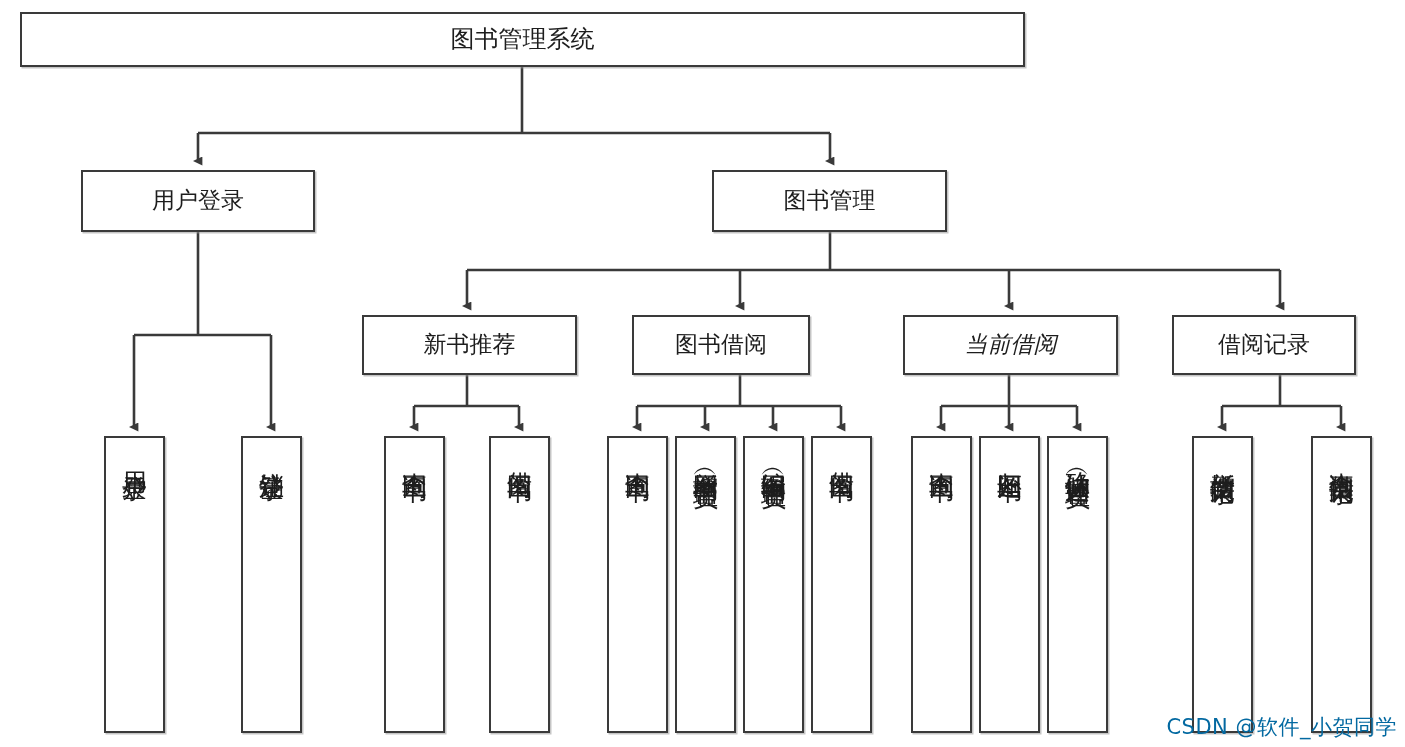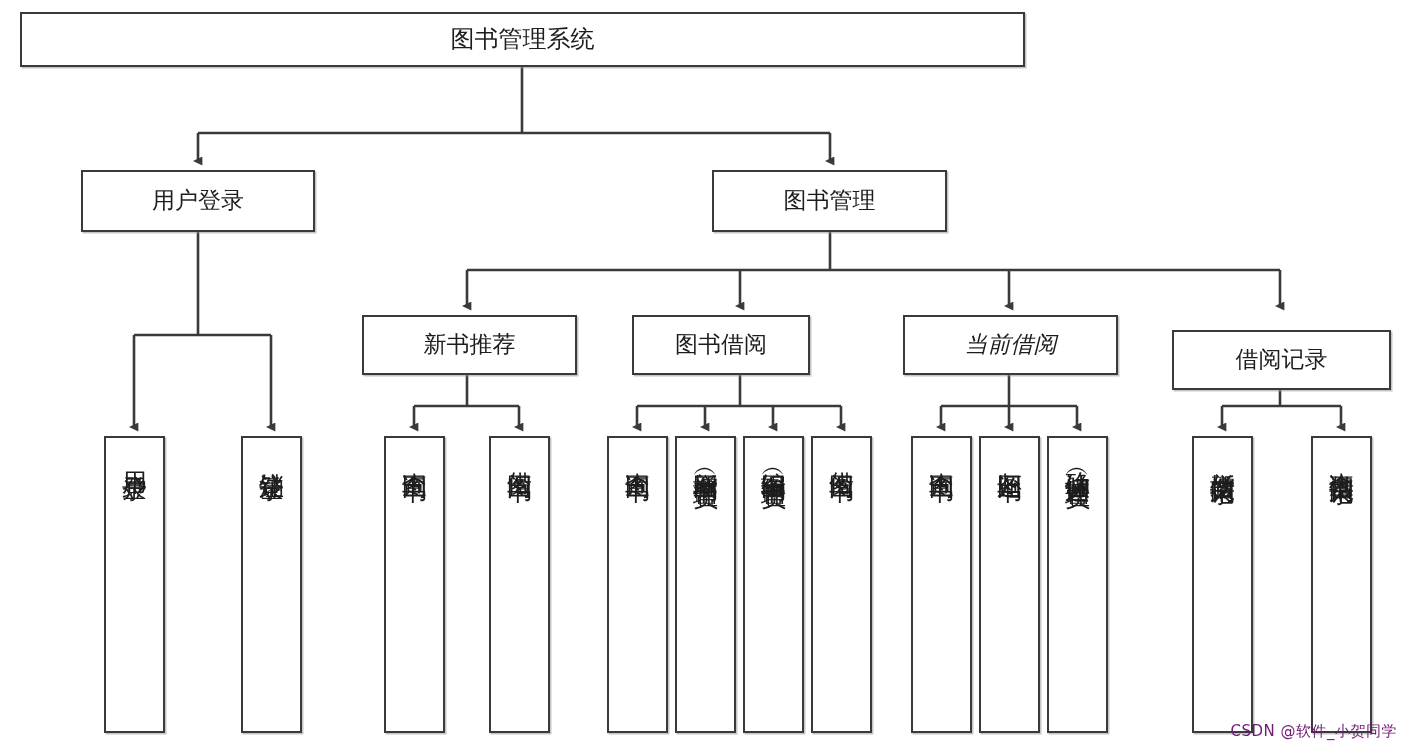--- a/index.html
+++ b/index.html
@@ -56,22 +56,22 @@
     text-orientation: upright;
     font-size: 25px;
     letter-spacing: 2px;
     line-height: 1.0;
     white-space: nowrap;
   }
   #watermark {
     position: absolute;
     right: 8px;
     bottom: 6px;
-    font-size: 15px;
-    color: #701a75;
+    font-size: 21px;
+    color: #0369a1;
     letter-spacing: 0.5px;
     white-space: nowrap;
   }
 </style>
 </head>
 <body>
 
 <div id="canvas">
 
   <svg id="edges" viewBox="0 0 1405 747">
@@ -141,21 +141,21 @@
   </div>
 
   <div class="node horiz" style="left:632px; top:315px; width:178px; height:60px;">
     <span class="label">图书借阅</span>
   </div>
 
   <div class="node horiz" style="left:903px; top:315px; width:215px; height:60px;font-style:italic;">
     <span class="label">当前借阅</span>
   </div>
 
-  <div class="node horiz" style="left:1172px; top:330px; width:219px; height:60px;">
+  <div class="node horiz" style="left:1172px; top:315px; width:184px; height:60px;">
     <span class="label">借阅记录</span>
   </div>
 
   <div class="node vert" style="left:104px; top:436px; width:61px; height:297px;">
     <span class="label">用户登录</span>
   </div>
 
   <div class="node vert" style="left:241px; top:436px; width:61px; height:297px;">
     <span class="label">注销登录</span>
   </div>

